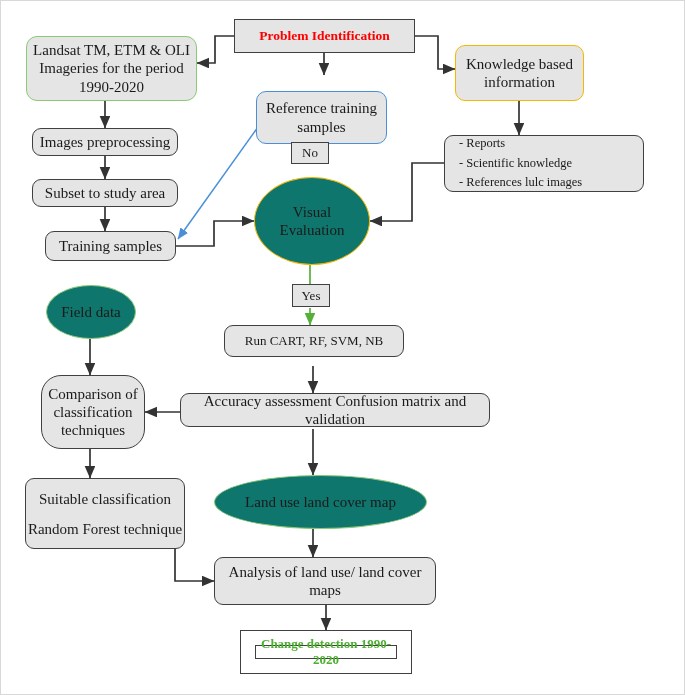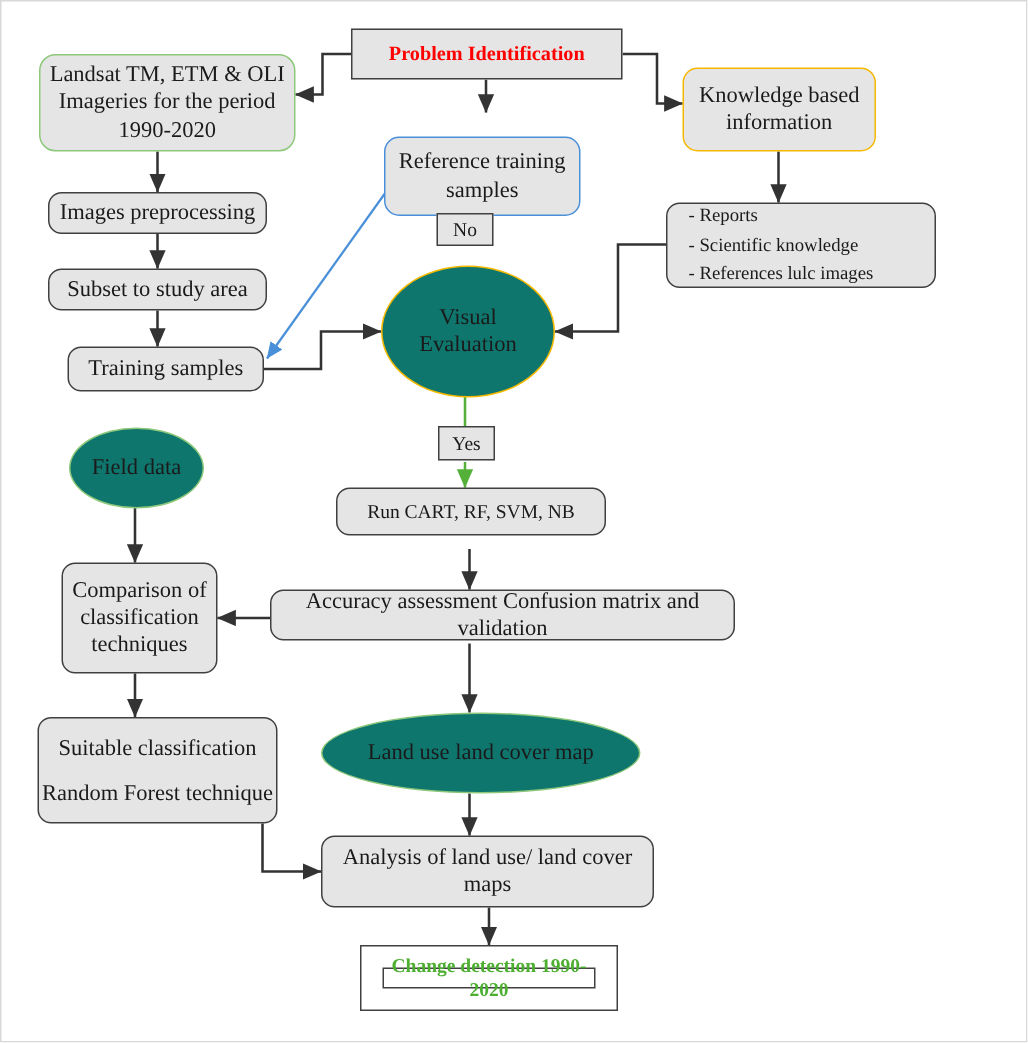--- a/index.html
+++ b/index.html
@@ -178,21 +178,21 @@
   </div>
 
   <div class="node rect label-sm" style="left:44px; top:230px; width:131px; height:30px;">
     <span>Training samples</span>
   </div>
 
   <div class="node rect label-sm" style="left:31px; top:178px; width:146px; height:28px;">
     <span>Subset to study area</span>
   </div>
 
-  <div class="node rect" style="left:443px; top:134px; width:180px; height:57px; justify-content:flex-start;">
+  <div class="node rect" style="left:443px; top:134px; width:200px; height:57px; justify-content:flex-start;">
     <span class="bullets">
       <span>-   Reports</span><br>
       <span>-   Scientific knowledge</span><br>
       <span>-   References lulc images</span>
     </span>
   </div>
 
   <div class="node rect-sharp label-md" style="left:290px; top:141px; width:38px; height:22px;">
     <span>No</span>
   </div>
@@ -213,21 +213,21 @@
   </div>
 
   <div class="node rect label-md" style="left:223px; top:324px; width:180px; height:32px;">
     <span>Run CART, RF, SVM, NB</span>
   </div>
 
   <div class="node rect label-sm" style="left:179px; top:392px; width:310px; height:34px;">
     <span>Accuracy assessment Confusion matrix and validation</span>
   </div>
 
-  <div class="node rect label-sm" style="left:40px; top:374px; width:104px; height:74px;">
+  <div class="node rect label-sm" style="left:40px; top:374px; width:104px; height:74px;border-radius:20px;">
     <span>
       <span>Comparison of</span><br>
       <span>classification</span><br>
       <span>techniques</span>
     </span>
   </div>
 
   <div class="node rect label-sm" style="left:24px; top:477px; width:160px; height:71px;">
     <span class="two-line-gap">
       <span>Suitable classification</span><br>

